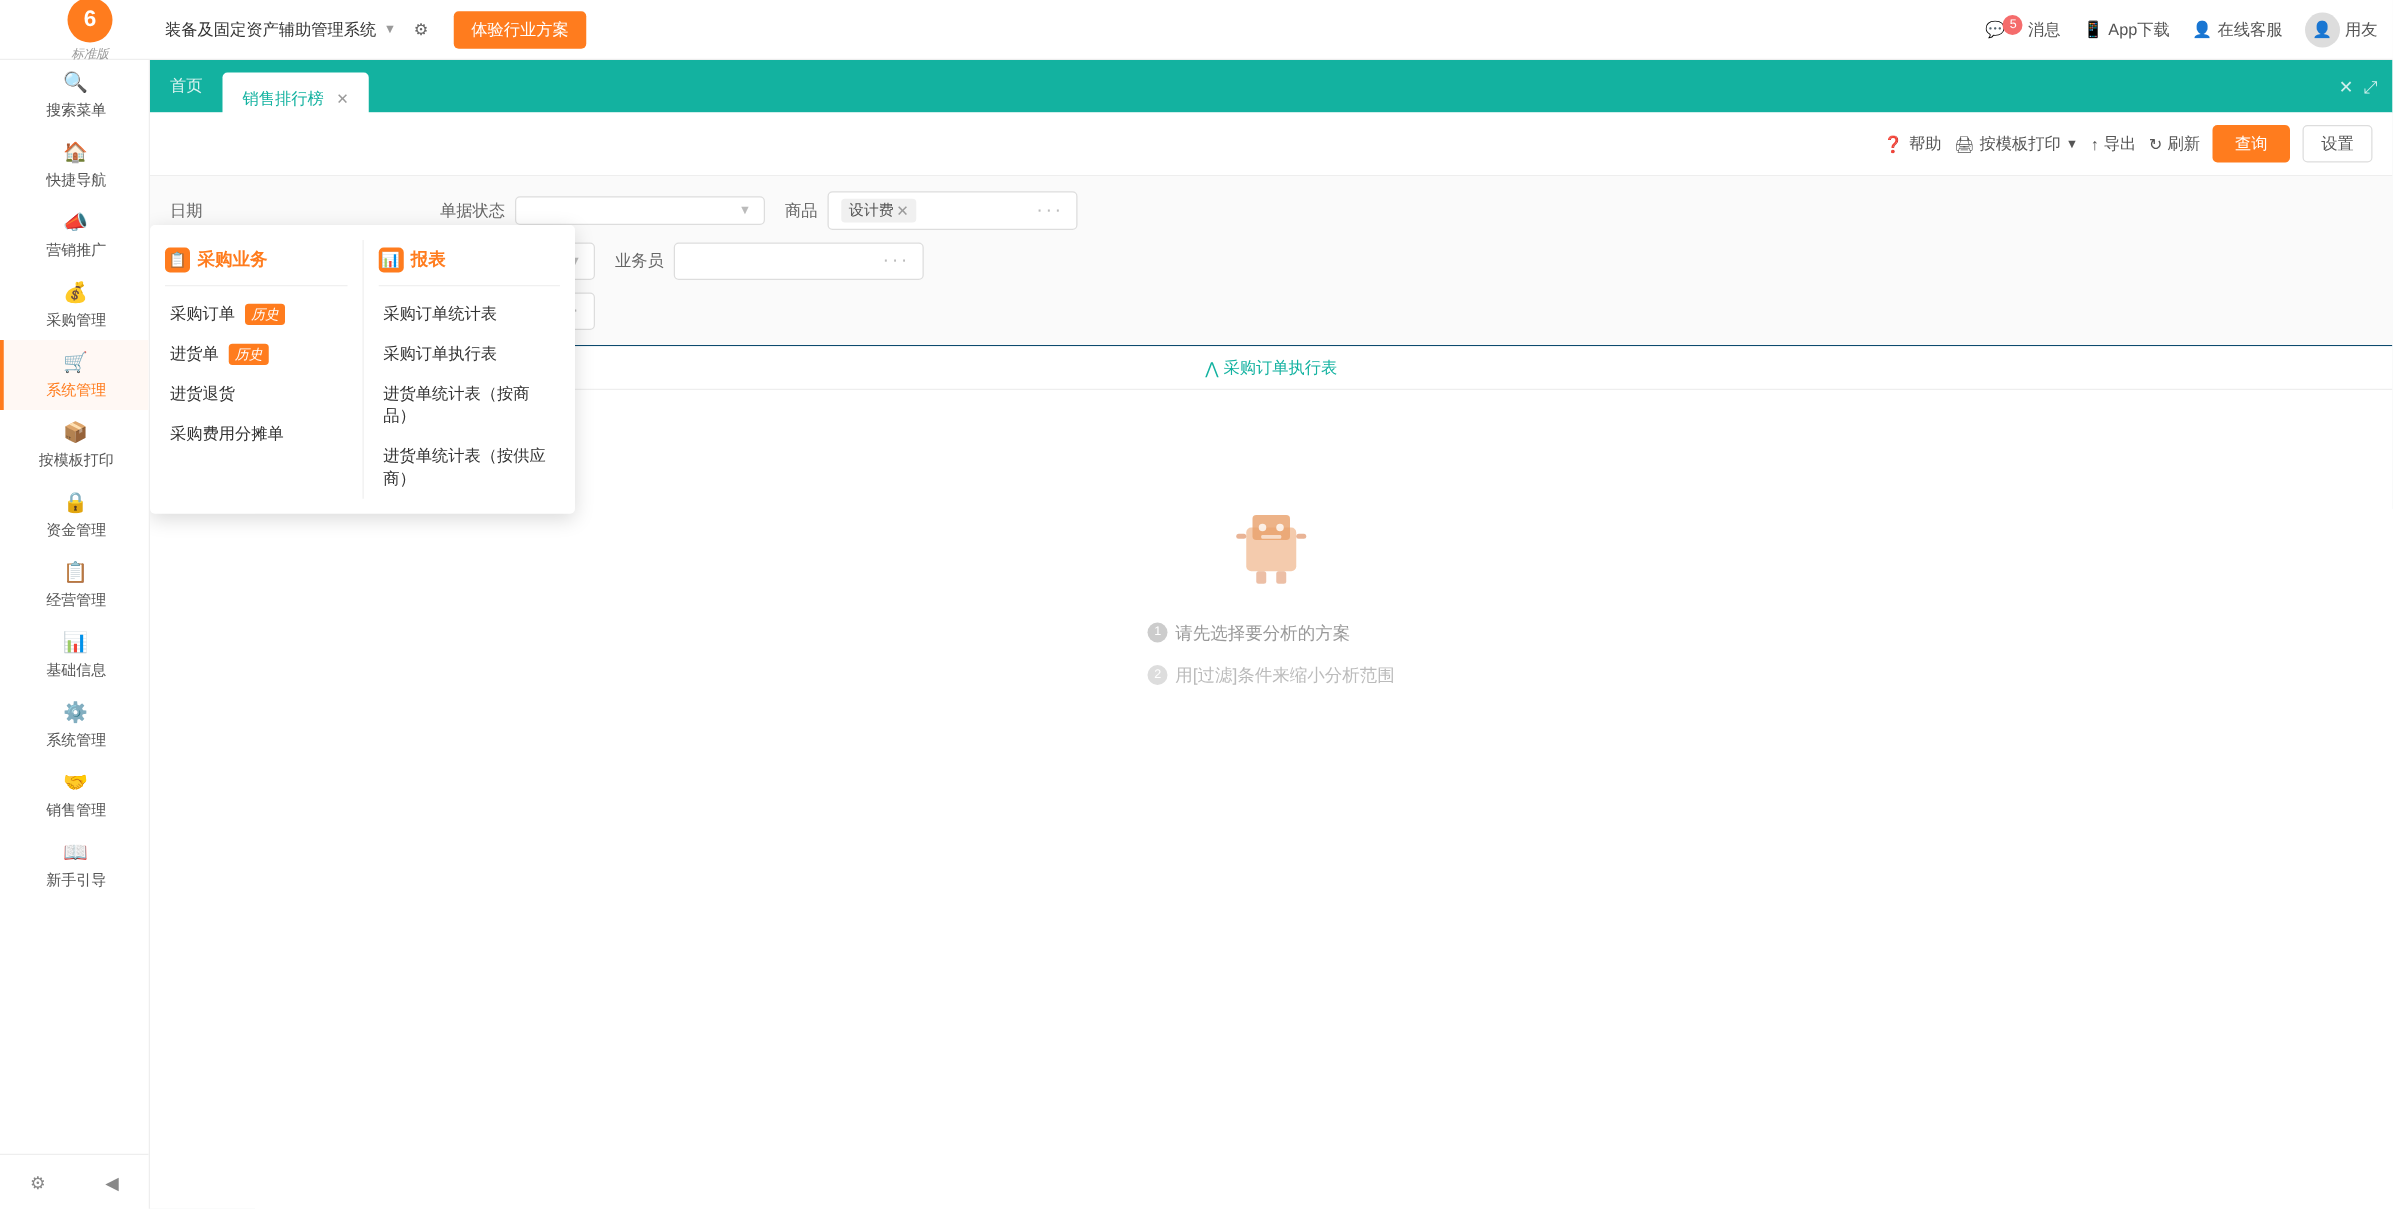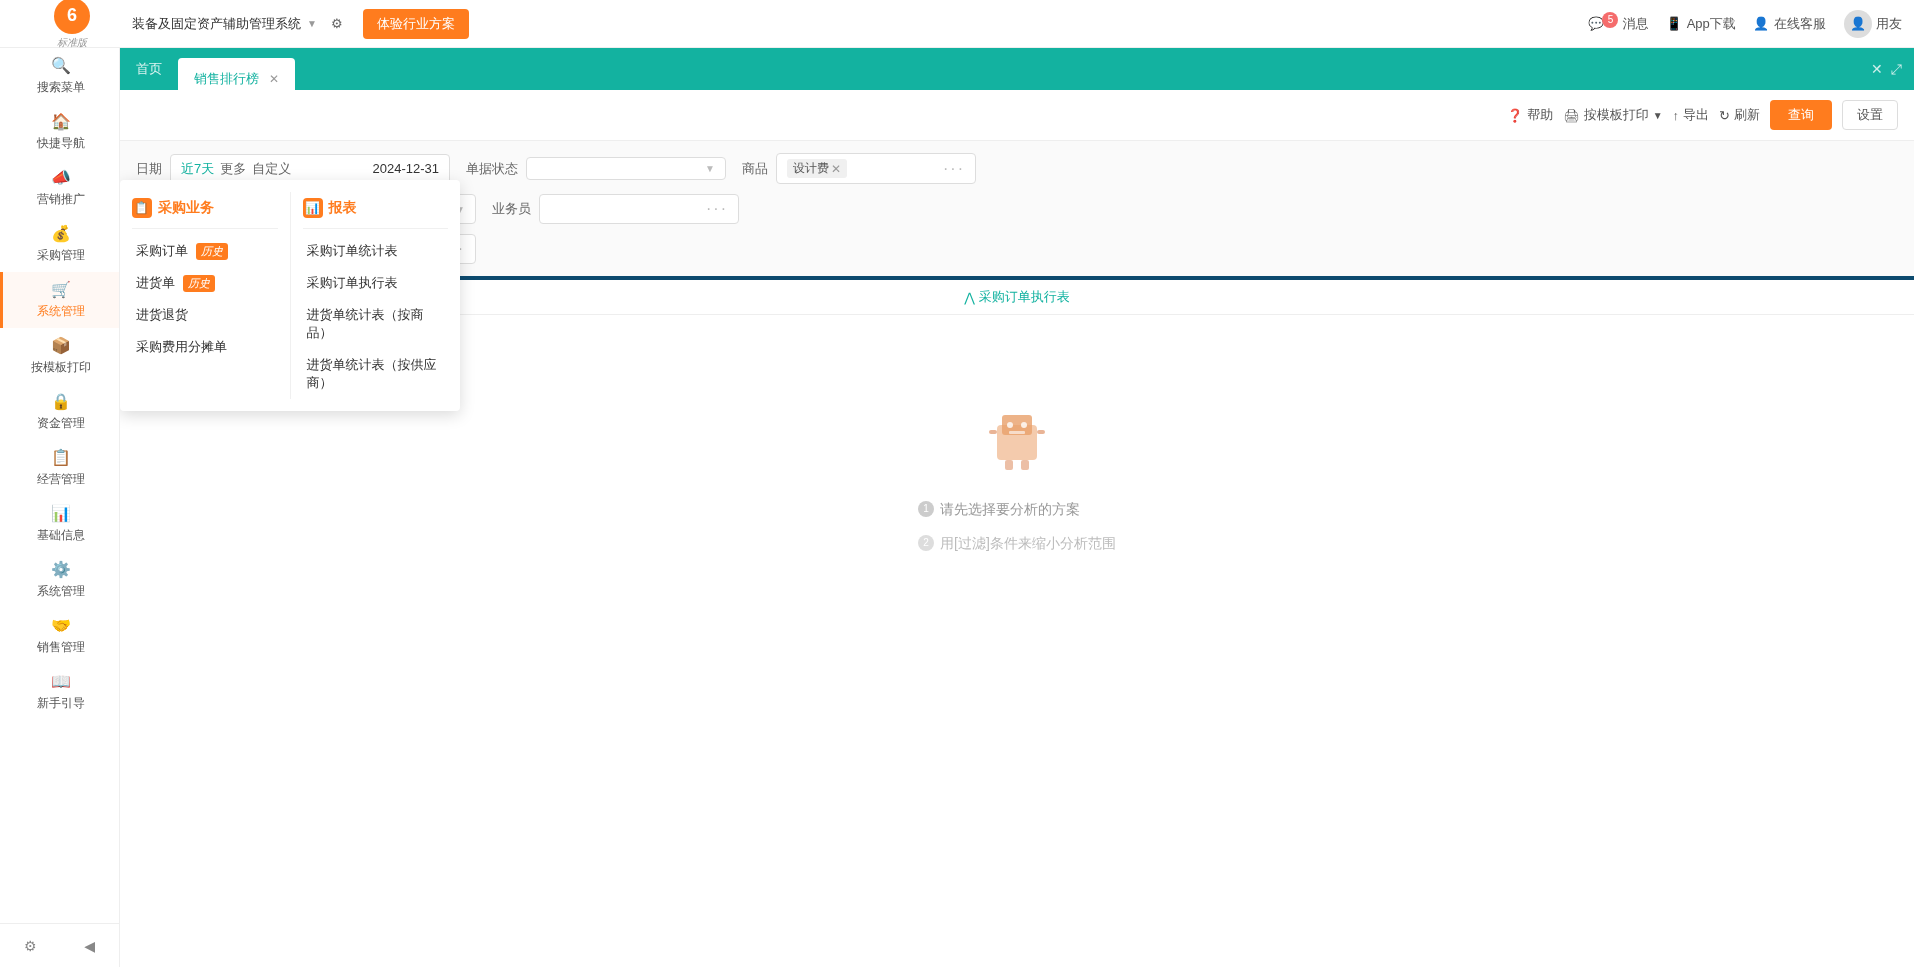--- a/index.html
+++ b/index.html
@@ -231,21 +231,21 @@
       border-radius: 4px;
       padding: 5px 14px;
       cursor: pointer;
       font-size: 13px;
     }
 
     
     .filter-section {
       background: #fafafa;
       padding: 12px 16px;
-      border-bottom: 4px solid #0c4a6e;
+      border-bottom: 1px solid #0c4a6e;
     }
     .filter-row {
       display: flex;
       align-items: center;
       gap: 16px;
       margin-bottom: 10px;
     }
     .filter-row:last-child { margin-bottom: 0; }
     .filter-item {
       display: flex;
@@ -497,27 +497,20 @@
       </div>
       <button class="toolbar-btn-primary">查询</button>
       <button class="toolbar-btn-secondary">设置</button>
     </div>
 
     <div class="filter-section">
 
       <div class="filter-row">
         <div class="filter-item">
           <span class="filter-label">日期</span>
-          <div class="filter-input" style="min-width:280px;">
-            <span style="color:#13b2a0;cursor:pointer;">近7天</span>
-            <span style="color:#666;padding:0 6px;cursor:pointer;">更多</span>
-            <span style="color:#666;cursor:pointer;">自定义</span>
-            <span style="flex:1;"></span>
-            <span style="color:#333;">2024-12-31</span>
-          </div>
         </div>
         <div class="filter-item">
           <span class="filter-label">单据状态</span>
           <div class="filter-input" style="min-width:200px;">
             <span style="color:#ccc;flex:1;"></span>
             <span style="color:#bbb;font-size:10px;">▼</span>
           </div>
         </div>
         <div class="filter-item">
           <span class="filter-label">商品</span>

